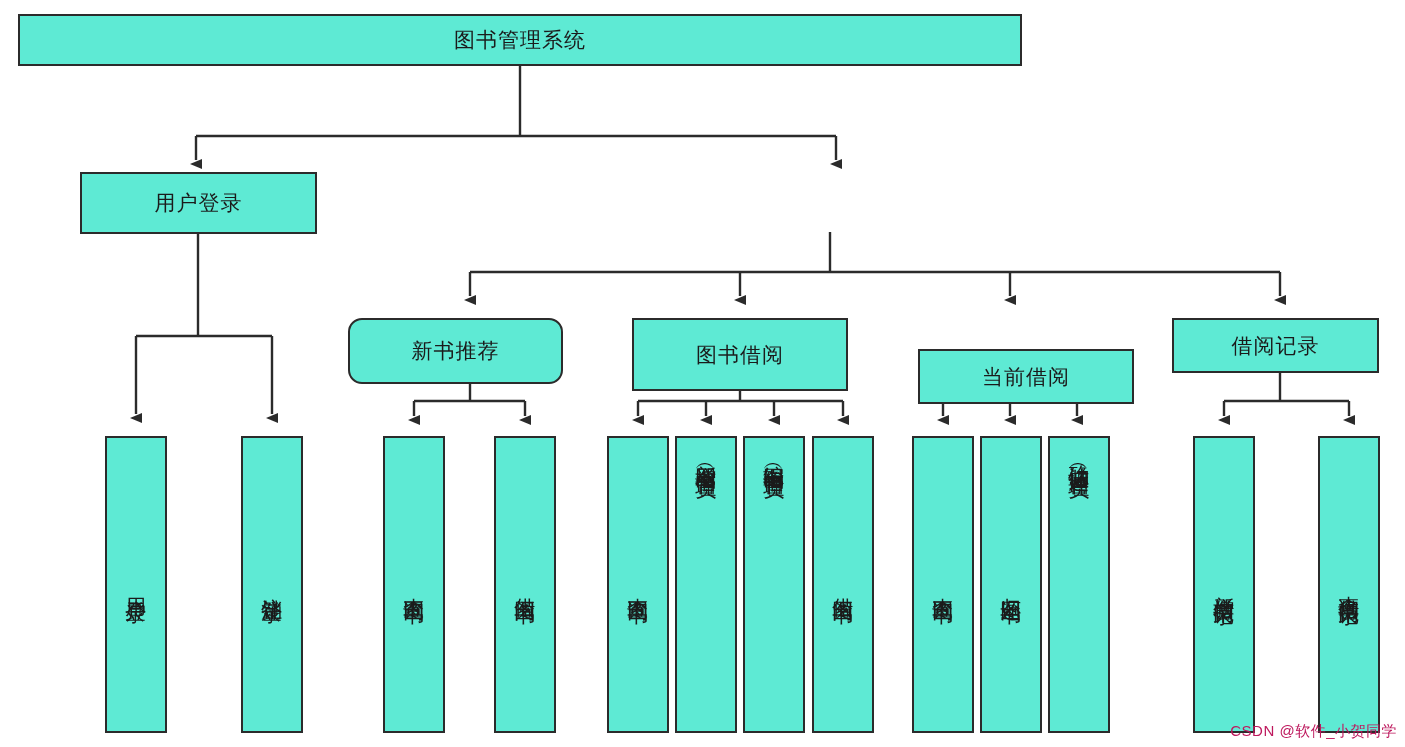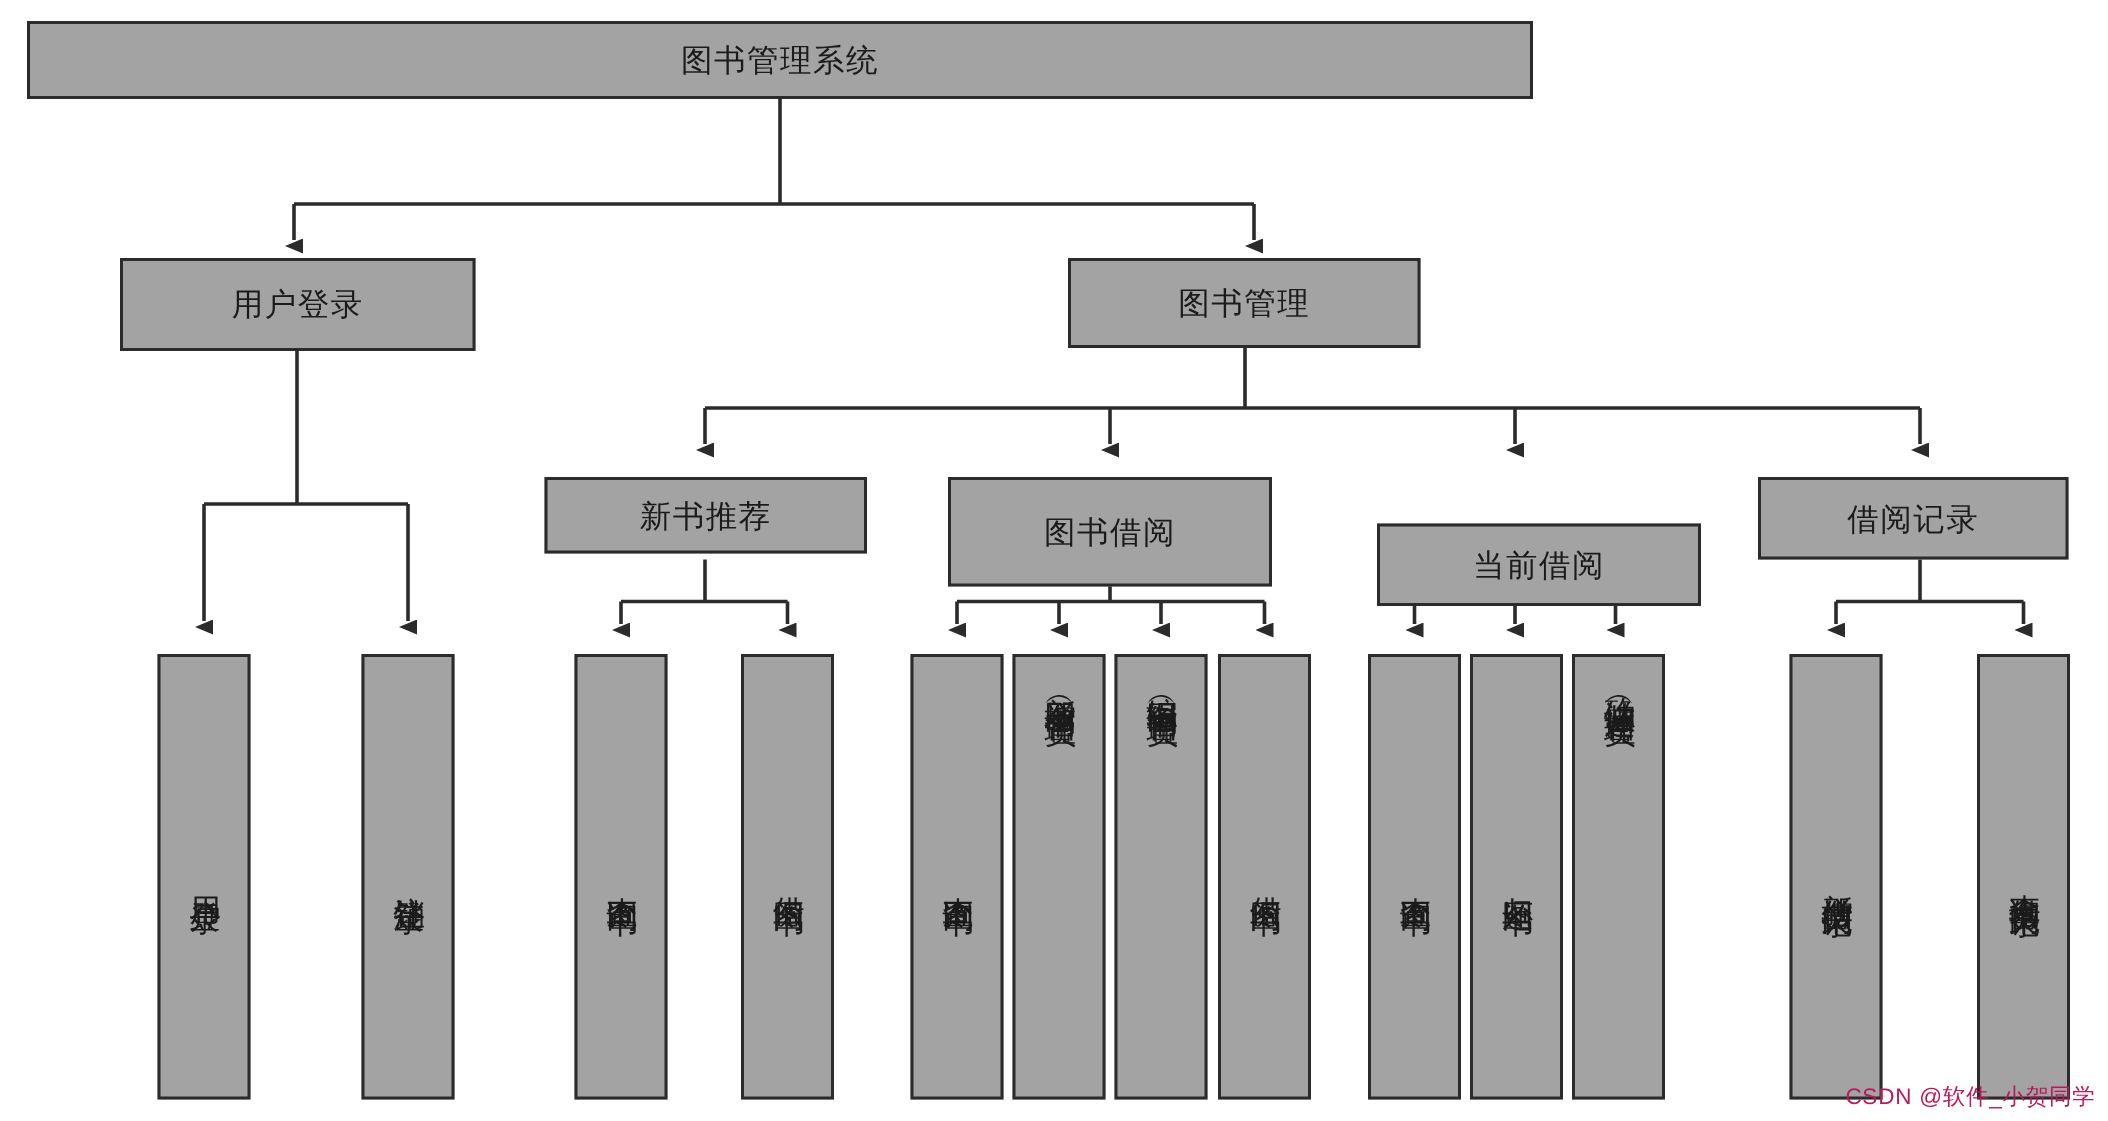--- a/index.html
+++ b/index.html
@@ -22,21 +22,21 @@
     left: 0;
     top: 0;
     width: 1405px;
     height: 747px;
     pointer-events: none;
   }
   .node {
     position: absolute;
     box-sizing: border-box;
     border: 2px solid #2b2b2b;
-    background: #a3a3a3;
+    background: #5eead4;
     display: flex;
     align-items: center;
     justify-content: center;
     color: #1b1b1b;
   }
   .node-h {
     font-size: 21px;
     letter-spacing: 1px;
     white-space: nowrap;
   }
@@ -130,25 +130,22 @@
     </g>
   </svg>
 
   <div class="node node-root" style="left:18px; top:14px; width:1004px; height:52px;">
     <span>图书管理系统</span>
   </div>
 
   <div class="node node-h" style="left:80px; top:172px; width:237px; height:62px;">
     <span>用户登录</span>
   </div>
-  <div class="node node-h" style="left:712px; top:172px; width:235px; height:60px;">
-    <span>图书管理</span>
-  </div>
-
-  <div class="node node-h" style="left:363px; top:318px; width:215px; height:51px;">
+
+  <div class="node node-h" style="left:348px; top:318px; width:215px; height:66px;border-radius:14px;">
     <span>新书推荐</span>
   </div>
   <div class="node node-h" style="left:632px; top:318px; width:216px; height:73px;">
     <span>图书借阅</span>
   </div>
   <div class="node node-h" style="left:918px; top:318px; width:216px; height:55px;margin-top:31px;">
     <span>当前借阅</span>
   </div>
   <div class="node node-h" style="left:1172px; top:318px; width:207px; height:55px;">
     <span>借阅记录</span>

